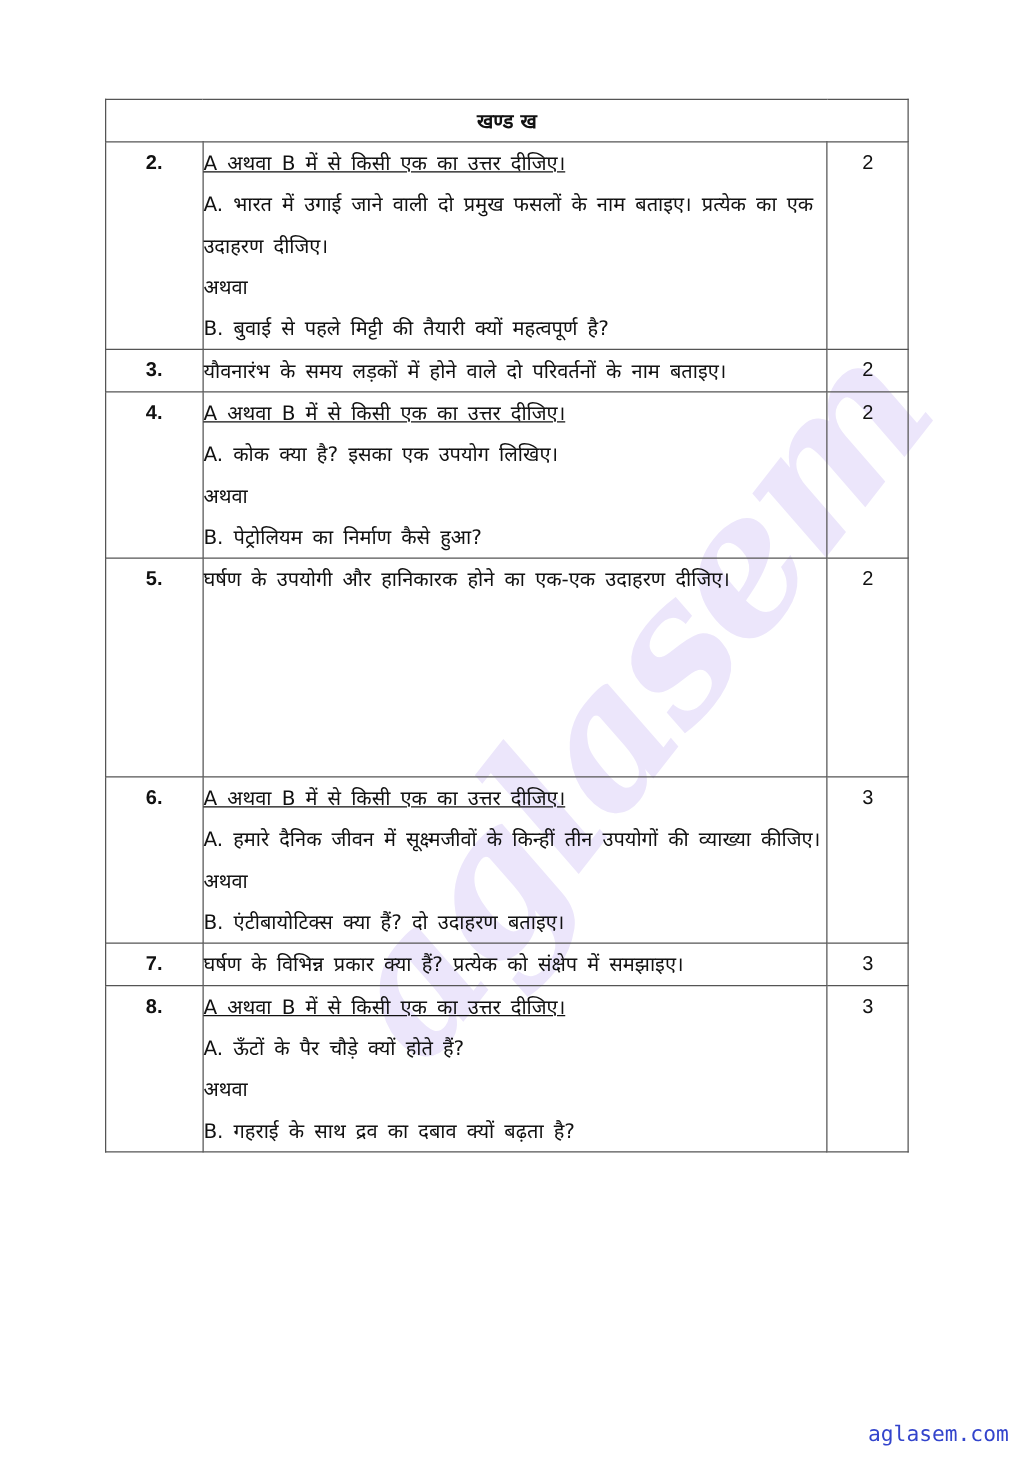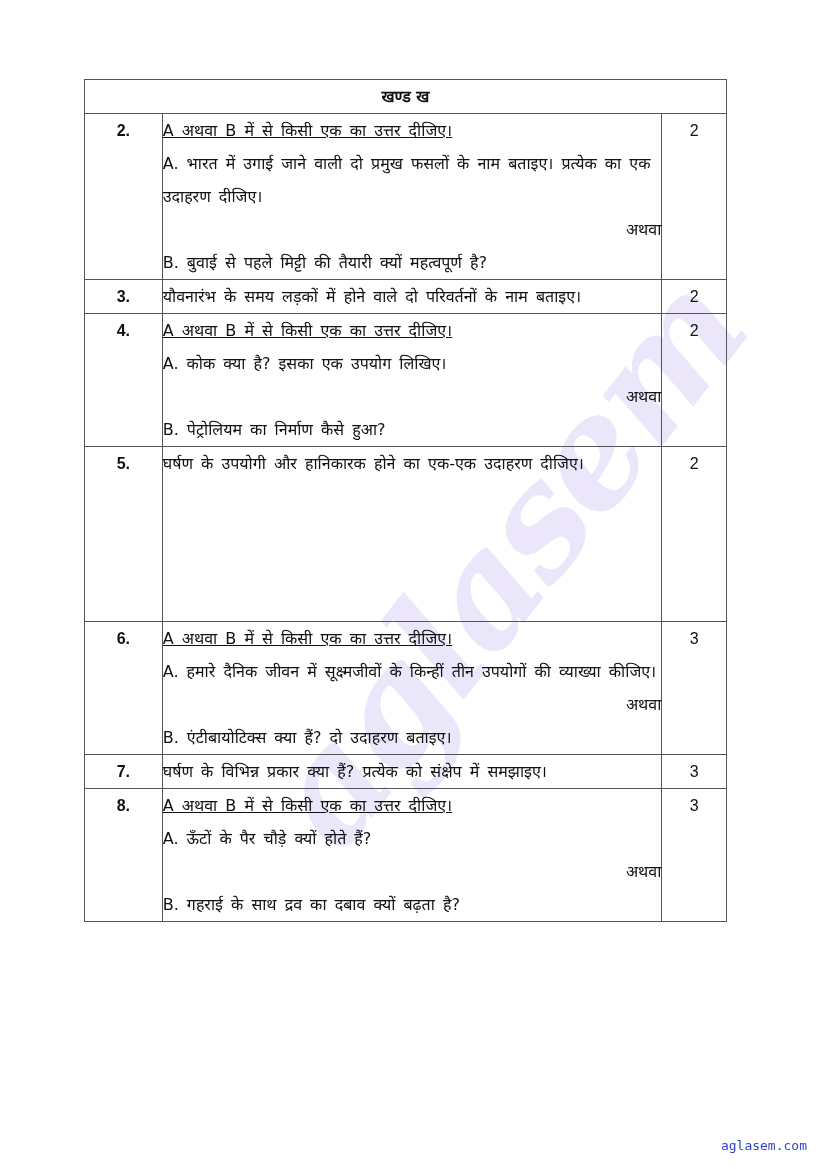--- a/index.html
+++ b/index.html
@@ -10,25 +10,25 @@
   .watermark span { display: block; font-family: "DejaVu Serif", serif; font-style: italic; font-weight: bold;
                     font-size: 150px; color: #ece6fb; transform: rotate(-52deg); transform-origin: left top;
                     position: absolute; left: 0; top: 330px; letter-spacing: -4px; white-space: nowrap; }
   table.paper { position: absolute; left: 84px; top: 79px; width: 643px; border-collapse: collapse; z-index: 1; }
   table.paper td { border: 1.3px solid #555; vertical-align: top; font-size: 16px; line-height: 33px; padding: 0; }
   td.section { text-align: center; font-weight: bold; height: 32px; line-height: 32px; font-size: 16px; }
   td.qno { width: 76px; text-align: center; font-weight: bold; font-family: "Liberation Sans", sans-serif; font-size: 17px; padding-top: 2px; }
   td.qtext { width: 494px; padding: 2px 6px 0 7px; word-spacing: 3px; }
   td.marks { width: 63px; text-align: center; font-family: "Liberation Sans", sans-serif; font-size: 17px; padding-top: 2px; }
   .instr { text-decoration: underline; }
-  .or { text-align: right; }
+  .or { text-align: left; }
   .line { display: block; }
   .tall { height: 174px; }
   .footer { position: absolute; right: 20px; top: 1138px; font-family: "DejaVu Sans Mono", "Liberation Mono", monospace;
-            font-size: 13px; color: #3344cc; }
+            font-size: 17px; color: #3344cc; }
 </style>
 </head>
 <body>
 
 <div class="watermark">
   <span>aglasem</span>
 </div>
 
 <table class="paper">
   <tbody>

